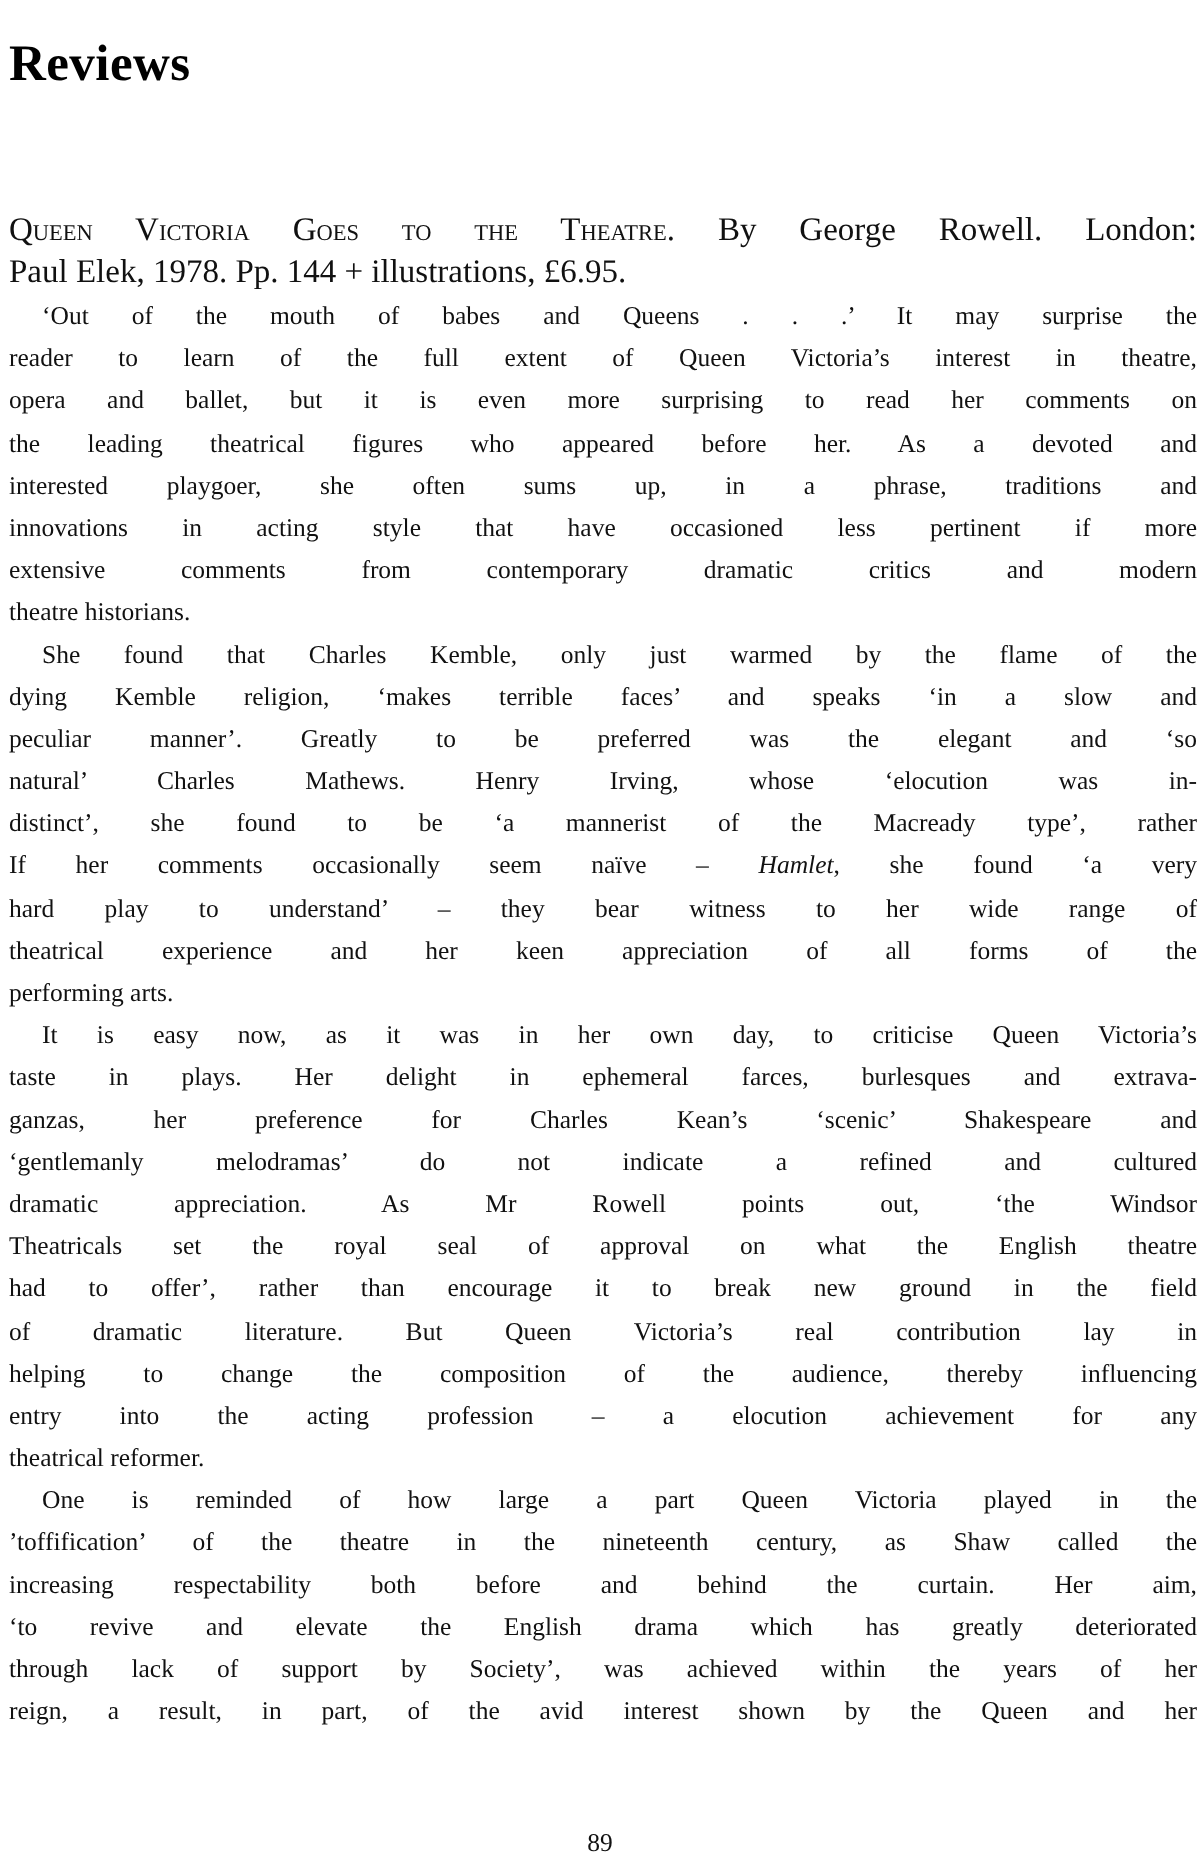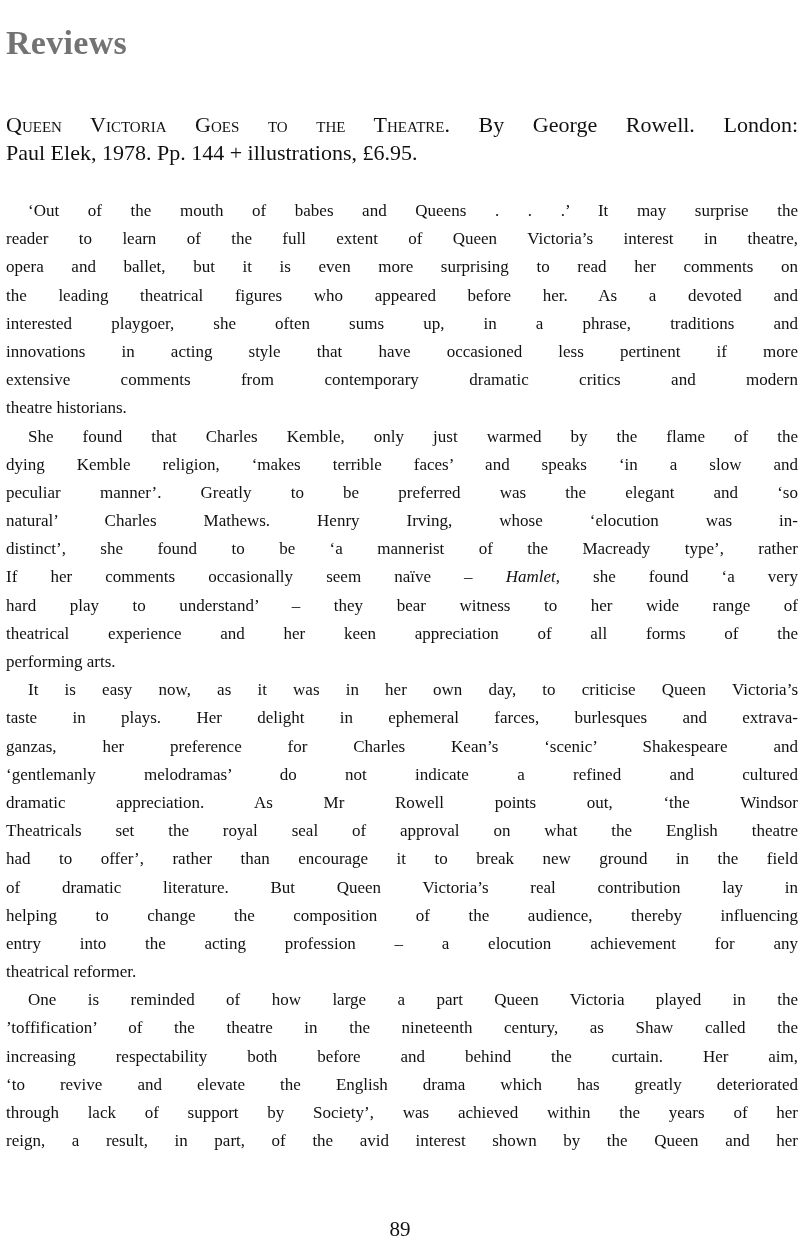--- a/index.html
+++ b/index.html
@@ -15,39 +15,40 @@
       color: #111111;
       font-family: "Liberation Serif", "DejaVu Serif", serif;
     }
     .section-title {
       position: absolute;
       left: 6px;
       top: 0px;
       font-size: 34px;
       line-height: 40px;
       letter-spacing: 0.3px;
-      color: #737373;
+      color: #000000;
       text-align: right;
     }
     .citation {
       position: absolute;
       left: 6px;
       top: 111px;
       width: 792px;
       font-size: 22px;
       line-height: 28px;
     }
     .citation .line {
       display: block;
       height: 28px;
       white-space: nowrap;
     }
     .citation .line.just {
       text-align: justify;
       text-align-last: justify;
+      margin-top: 28px;
     }
     .sc {
       font-variant: small-caps;
     }
     .body-text {
       position: absolute;
       left: 6px;
       top: 197px;
       width: 792px;
       font-size: 17px;
@@ -71,21 +72,21 @@
     .line.last {
       text-align: left;
     }
     em { font-style: italic; }
     .page-number {
       position: absolute;
       left: 0;
       width: 800px;
       top: 1217px;
       text-align: center;
-      font-size: 21px;
+      font-size: 17px;
       line-height: 24px;
     }
   </style>
 </head>
 <body>
 
 <div>
 
   <h1 class="section-title">Reviews</h1>
 

